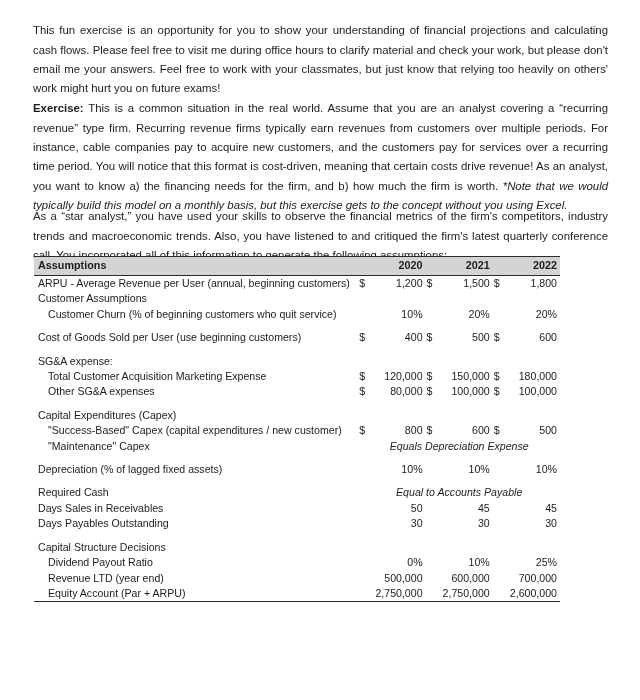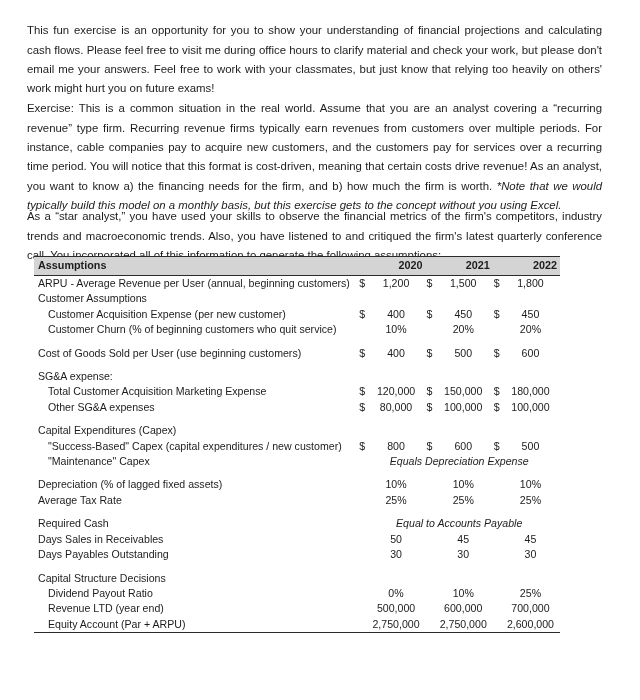--- a/index.html
+++ b/index.html
@@ -17,32 +17,32 @@
   }
   .page {
     position: relative;
     width: 640px;
     height: 700px;
     padding: 0;
     box-sizing: border-box;
   }
   .body-text {
     position: absolute;
-    left: 27px;
+    left: 33px;
     width: 575px;
     font-size: 11.4px;
     line-height: 19.3px;
     text-align: justify;
     color: #1c1c1c;
   }
   #para-intro { top: 10px; }
   #para-exercise { top: 88px; }
   #para-star { top: 196px; }
 
-  .body-text b { font-weight: normal; }
+  .body-text b { font-weight: bold; }
   .body-text i { font-style: italic; }
 
   
   .assump-table {
     position: absolute;
     left: 34px;
     top: 256px;
     width: 526px;
     border-collapse: collapse;
     font-size: 10.6px;
@@ -75,21 +75,21 @@
   td.hdr-label { padding-left: 4px; text-align: left; }
   td.hdr-year  { text-align: right; padding-right: 3px; }
 
   tbody td {
     height: 15.4px;
     line-height: 15.4px;
   }
   td.lbl { text-align: left; padding-left: 4px; }
   td.lbl.ind1 { padding-left: 14px; }
   td.cur { text-align: left; padding-left: 1px; }
-  td.val { text-align: center; padding-right: 3px; }
+  td.val { text-align: right; padding-right: 3px; }
   td.note {
     text-align: center;
     font-style: italic;
   }
   tr.spacer td { height: 8px; line-height: 8px; }
 
   tr.last-row td {
     border-bottom: 1.6px solid #2b2b2b;
   }
 </style>
@@ -138,29 +138,20 @@
         <tr>
           <td class="lbl">Customer Assumptions</td>
           <td class="cur"></td>
           <td class="val"></td>
           <td class="cur"></td>
           <td class="val"></td>
           <td class="cur"></td>
           <td class="val"></td>
         </tr>
         <tr>
-          <td class="lbl ind1">Customer Acquisition Expense (per new customer)</td>
-          <td class="cur">$</td>
-          <td class="val">400</td>
-          <td class="cur">$</td>
-          <td class="val">450</td>
-          <td class="cur">$</td>
-          <td class="val">450</td>
-        </tr>
-        <tr>
           <td class="lbl ind1">Customer Churn (% of beginning customers who quit service)</td>
           <td class="cur"></td>
           <td class="val">10%</td>
           <td class="cur"></td>
           <td class="val">20%</td>
           <td class="cur"></td>
           <td class="val">20%</td>
         </tr>
         <tr class="spacer">
           <td colspan="7"></td>
@@ -234,29 +225,20 @@
         </tr>
         <tr>
           <td class="lbl">Depreciation (% of lagged fixed assets)</td>
           <td class="cur"></td>
           <td class="val">10%</td>
           <td class="cur"></td>
           <td class="val">10%</td>
           <td class="cur"></td>
           <td class="val">10%</td>
         </tr>
-        <tr>
-          <td class="lbl">Average Tax Rate</td>
-          <td class="cur"></td>
-          <td class="val">25%</td>
-          <td class="cur"></td>
-          <td class="val">25%</td>
-          <td class="cur"></td>
-          <td class="val">25%</td>
-        </tr>
         <tr class="spacer">
           <td colspan="7"></td>
         </tr>
         <tr>
           <td class="lbl">Required Cash</td>
           <td class="note" colspan="6">Equal to Accounts Payable</td>
         </tr>
         <tr>
           <td class="lbl">Days Sales in Receivables</td>
           <td class="cur"></td>

